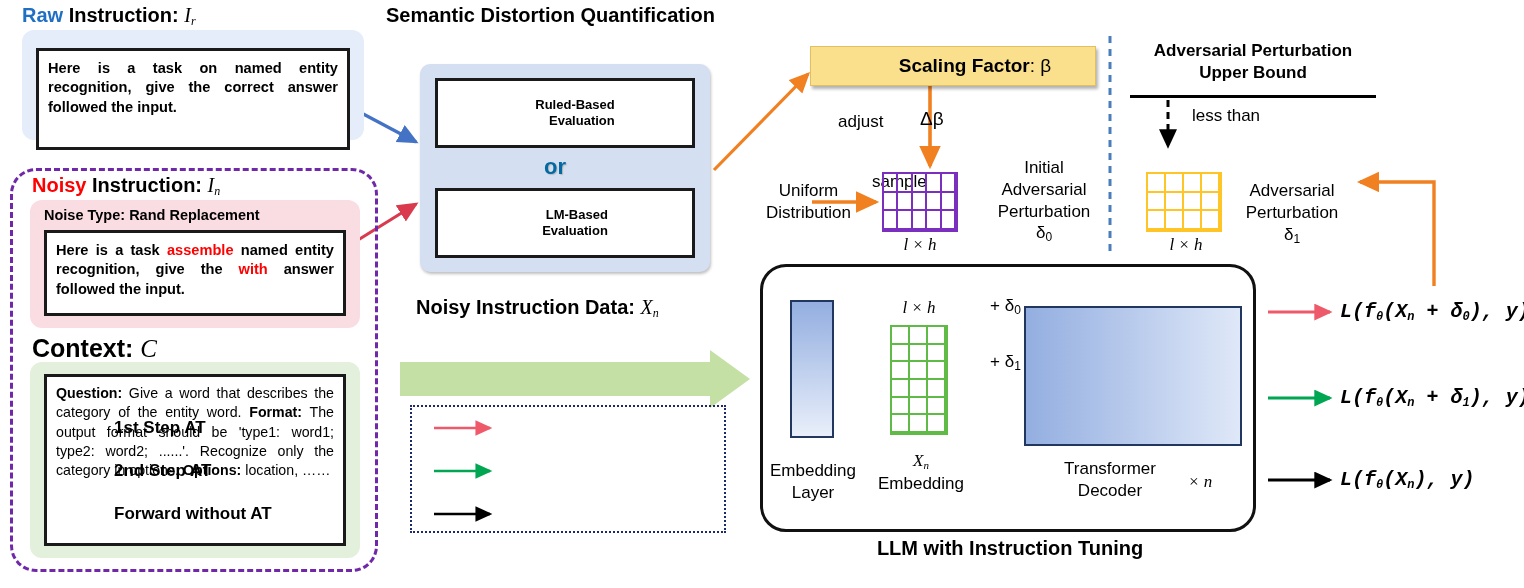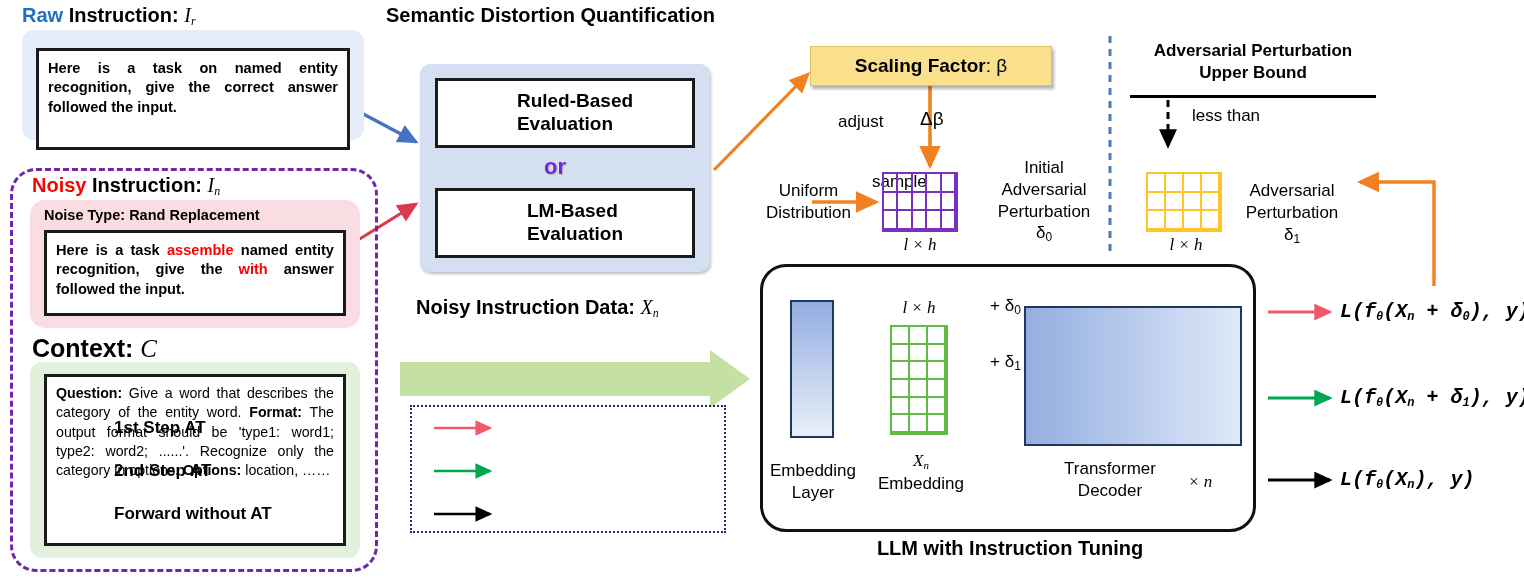--- a/index.html
+++ b/index.html
@@ -25,48 +25,48 @@
 
   
   #noisy-group{left:10px;top:168px;width:368px;height:404px;
      border:3px dashed #7128A8;border-radius:26px;box-sizing:border-box;}
   #noisy-group.dd{border-style:dashed;}
   #noisy-label{left:32px;top:174px;font-size:20px;font-weight:bold;}
   #noisy-label .kw{color:#FF0000;}
   #noisy-label .it{font-family:"Liberation Serif",serif;font-style:italic;font-weight:normal;}
   #noisy-label .sub{font-size:12px;vertical-align:-3px;font-style:italic;}
 
-  #noisy-panel{left:30px;top:200px;width:330px;height:128px;background:#FADDE2;border-radius:15px;}
+  #noisy-panel{left:30px;top:200px;width:330px;height:128px;background:#FADDE2;}
   #noise-type{position:absolute;left:14px;top:7px;font-size:14.5px;font-weight:bold;}
   #noisy-box{left:14px;top:30px;width:302px;height:86px;}
   .red{color:#FF0000;}
 
   #ctx-label{left:32px;top:334px;font-size:25px;font-weight:bold;}
   #ctx-panel{left:30px;top:362px;width:330px;height:196px;background:#E2F0DC;}
   #ctx-box{left:14px;top:12px;width:302px;height:172px;}
   .txt2{padding:7px 9px;font-size:14.2px;line-height:1.36;
         text-align:justify;text-align-last:left;font-weight:normal;}
 
   
   #eval-panel{left:420px;top:64px;width:290px;height:208px;background:#D4DFF2;
               border-radius:10px;box-shadow:1px 2px 3px rgba(0,0,0,.25);}
   #eval-rule{left:15px;top:14px;width:260px;height:70px;}
   #eval-lm{left:15px;top:124px;width:260px;height:70px;}
   .evaltxt{display:flex;align-items:center;justify-content:center;height:100%;
-           font-size:19px;font-weight:bold;line-height:1.2;text-align:left;margin-left:20px;}
+           font-size:13px;font-weight:bold;line-height:1.2;text-align:right;margin-left:20px;}
   #eval-or{left:420px;top:154px;width:270px;text-align:center;font-size:22px;
-           font-weight:bold;color:#6d28d9;text-shadow:1px 1px 1px #bbb;}
+           font-weight:bold;color:#0369a1;text-shadow:1px 1px 1px #bbb;}
 
   
   #title{left:386px;top:4px;font-size:20px;font-weight:bold;}
 
   
   #scaling{left:810px;top:46px;width:240px;height:38px;background:#FAE08C;
            border:1px solid #E0C060;box-shadow:2px 3px 3px rgba(0,0,0,.3);
-           display:flex;align-items:center;justify-content:center;font-size:19px;}
+           display:flex;align-items:center;justify-content:center;font-size:19px;padding-left:44px;}
   #scaling .b{font-weight:bold;}
   #adjust{left:838px;top:112px;font-size:17px;}
   #dbeta{left:920px;top:108px;font-size:19px;}
   #uniform{left:756px;top:180px;width:105px;text-align:center;font-size:17px;line-height:1.3;}
   #sample{left:872px;top:172px;font-size:17px;}
   #lh1{left:875px;top:235px;width:90px;text-align:center;font-size:17px;font-style:italic;}
   #init-adv{left:990px;top:157px;width:108px;text-align:center;font-size:17px;line-height:1.28;}
 
   .grid{position:absolute;display:grid;}
   #grid-purple{left:882px;top:172px;width:76px;height:60px;

